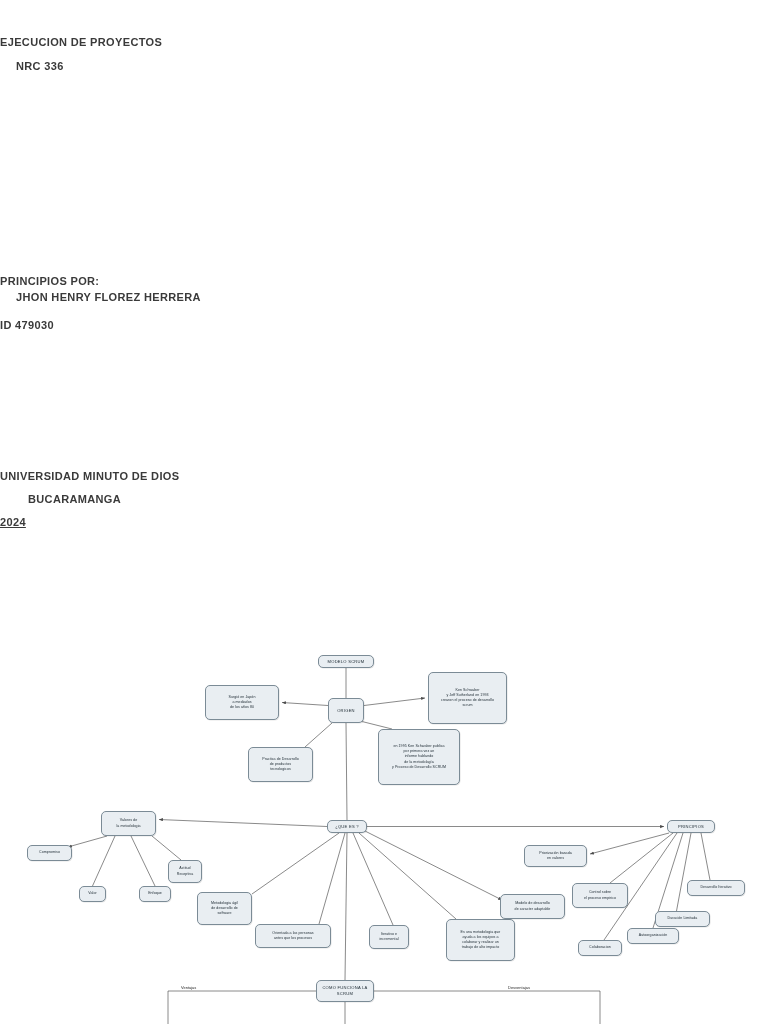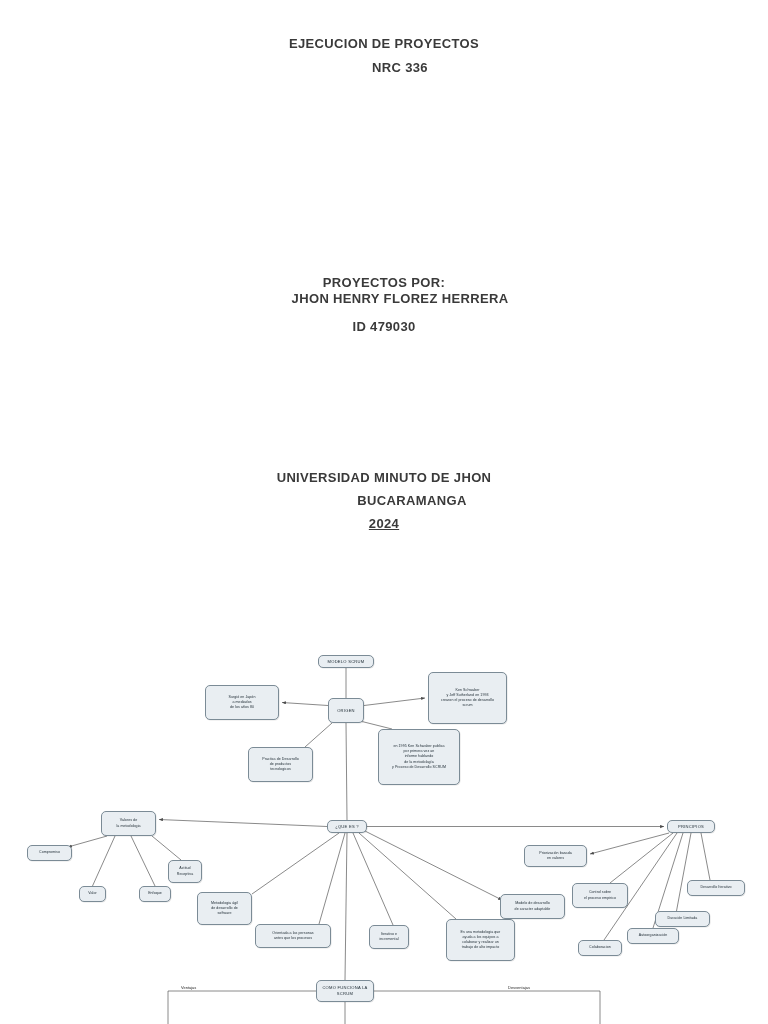--- a/index.html
+++ b/index.html
@@ -4,22 +4,22 @@
 <style>
   html,body{margin:0;padding:0;background:#ffffff;}
   body{
     width:768px;height:1024px;position:relative;overflow:hidden;
     font-family:"Liberation Sans","DejaVu Sans",sans-serif;
     color:#2b2b2b;
   }
 
   
   .cover-line{
-    position:absolute;width:100%;text-align:center;
-    font-size:13px;letter-spacing:.35px;font-weight:600;color:#3a3a3a;
+    position:absolute;width:100%;
+    font-size:11px;letter-spacing:.35px;font-weight:600;color:#3a3a3a;
     white-space:nowrap;
   }
 
   
   #diagram{position:absolute;left:0;top:630px;width:768px;height:394px;}
   #edges{position:absolute;left:0;top:0;width:768px;height:394px;}
 
   .node{
     position:absolute;box-sizing:border-box;
     background:#e9eef2;border:1px solid #7b8b96;border-radius:5px;
@@ -35,24 +35,24 @@
     position:absolute;font-size:4px;color:#2b2b2b;background:#fff;
     padding:0 1px;white-space:nowrap;
   }
 </style>
 </head>
 <body>
 
 <div id="cover">
     <div class="cover-line" style="top: 36px;"><span>EJECUCION DE PROYECTOS</span></div>
     <div class="cover-line" style="top: 60px; margin-left: 16px;"><span>NRC 336</span></div>
-    <div class="cover-line" style="top: 275px;"><span>PROYECTOS POR:</span></div>
+    <div class="cover-line" style="top: 275px;"><span>PRINCIPIOS POR:</span></div>
     <div class="cover-line" style="top: 291px; padding-left: 16px;"><span>JHON HENRY FLOREZ HERRERA</span></div>
     <div class="cover-line" style="top: 319px;"><span>ID 479030</span></div>
-    <div class="cover-line" style="top: 470px;"><span>UNIVERSIDAD MINUTO DE JHON</span></div>
+    <div class="cover-line" style="top: 470px;"><span>UNIVERSIDAD MINUTO DE DIOS</span></div>
     <div class="cover-line" style="top: 493px; margin-left: 28px;"><span>BUCARAMANGA</span></div>
     <div class="cover-line" style="top: 516px; text-decoration: underline;"><span>2024</span></div>
   </div>
 
 <div id="diagram">
   <svg id="edges" viewBox="0 0 768 394" preserveAspectRatio="none">
       <defs>
         <marker id="ah" markerWidth="7" markerHeight="7" refX="6" refY="2.5" orient="auto">
           <path d="M0,0 L6,2.5 L0,5 z" fill="#4a4a4a"></path>
         </marker>

